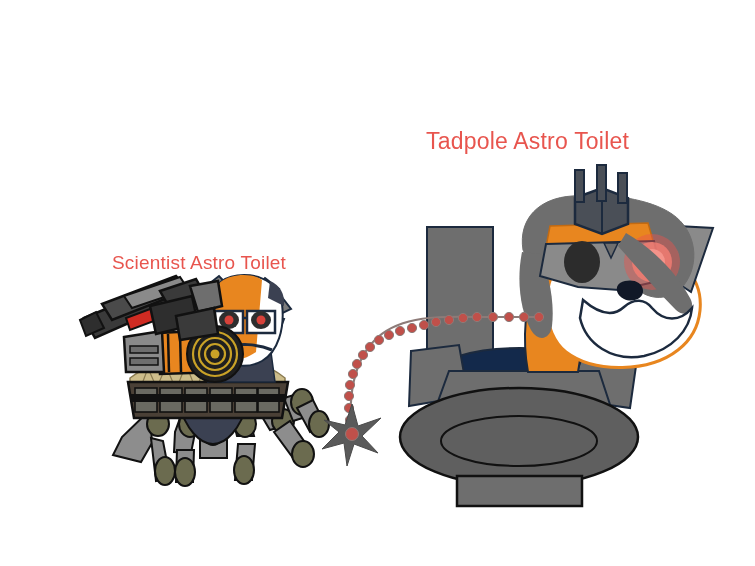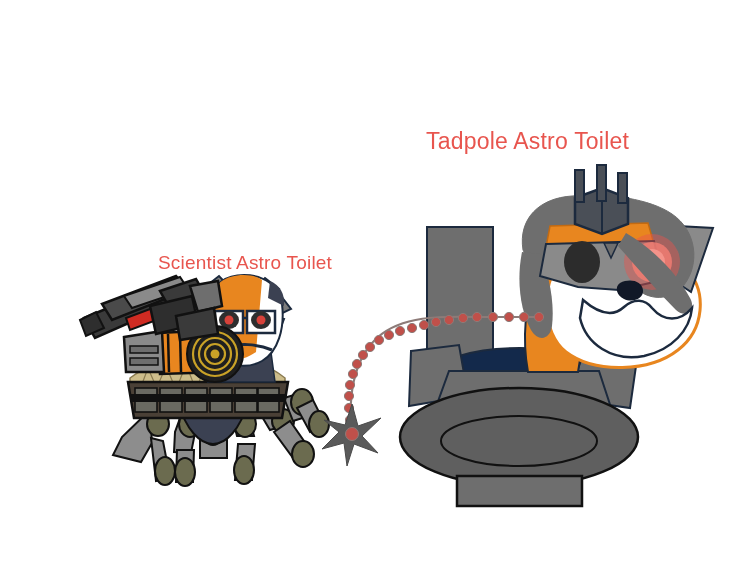--- a/index.html
+++ b/index.html
@@ -36,21 +36,20 @@
   #label-tadpole {
     left: 426px;
     top: 128px;
     font-size: 23px;
     text-align: center;
   }
   #label-scientist {
     left: 112px;
     top: 252px;
     font-size: 19px;
-    margin-left: 46px;
   }
 </style>
 </head>
 <body>
 
 <div id="stage">
 
   <svg id="artboard" viewBox="0 0 755 566" xmlns="http://www.w3.org/2000/svg">
 
     <rect x="0" y="0" width="755" height="566" fill="#ffffff"></rect>

